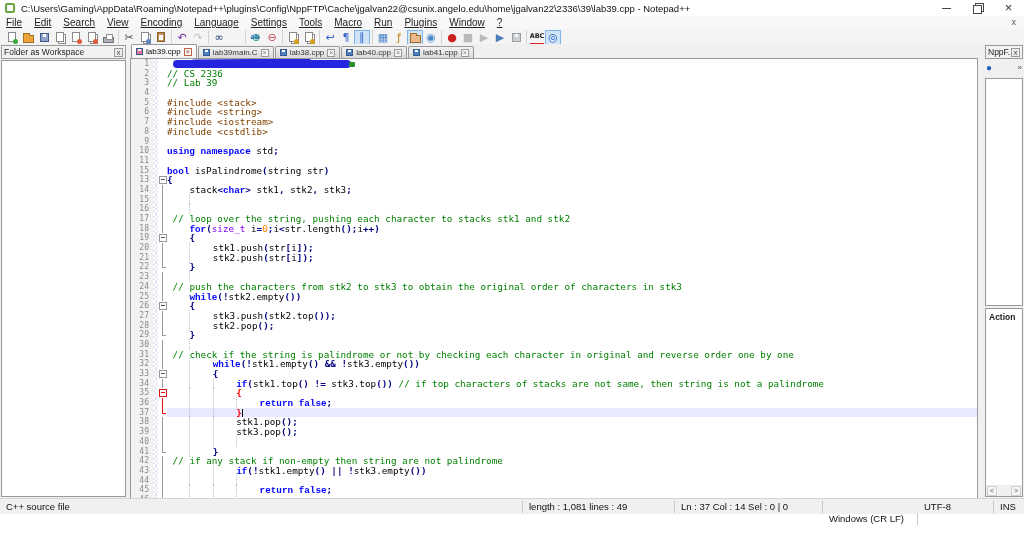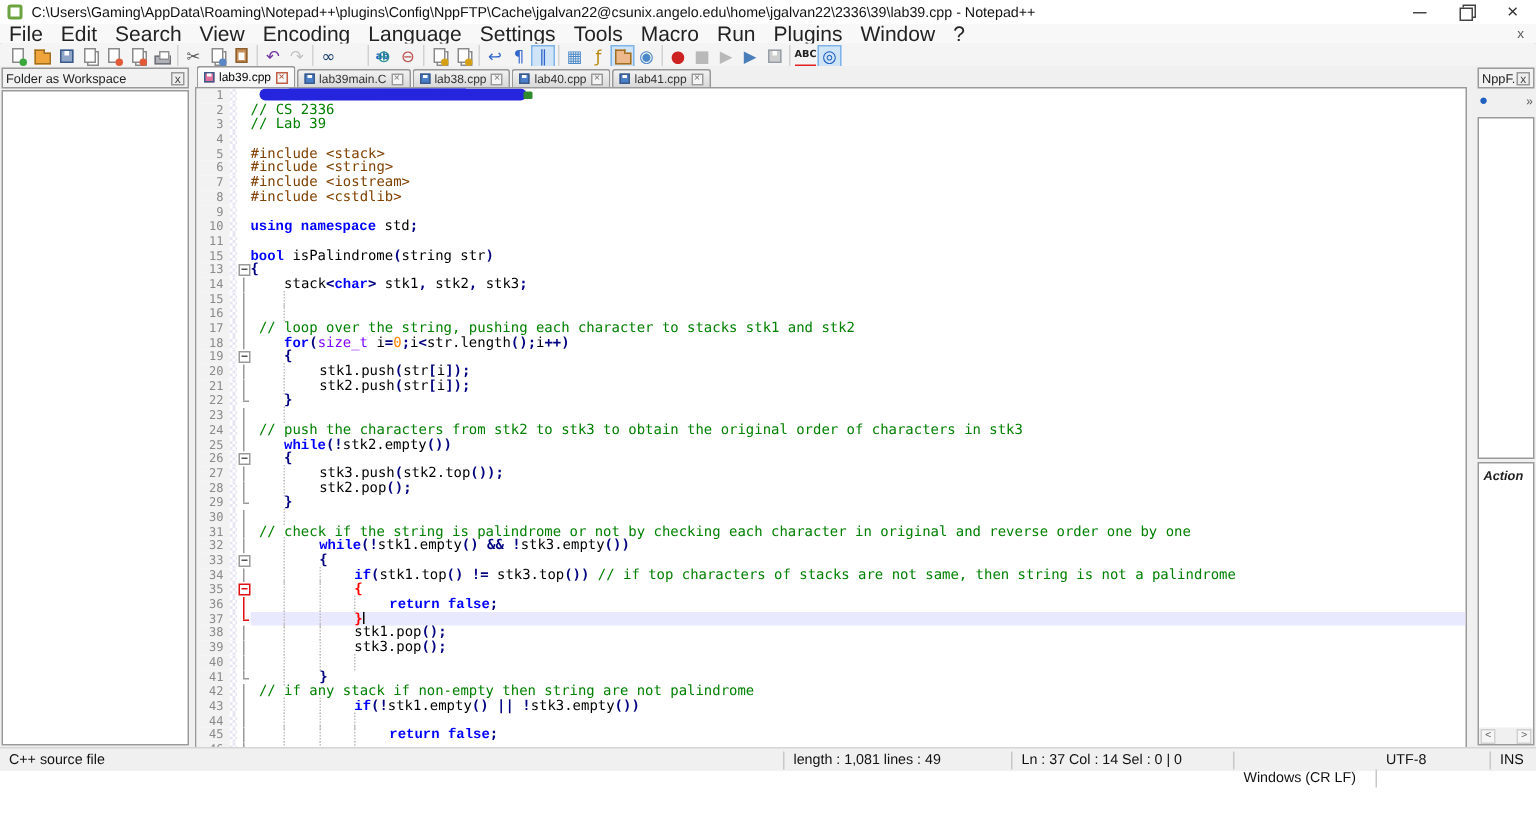--- a/index.html
+++ b/index.html
@@ -12,21 +12,21 @@
   .win-title { font-size:9.5px; color:#111; margin-left:6px; white-space:nowrap; overflow:hidden; flex:1; }
   .win-controls { display:flex; flex:none; }
   .wc { width:31px; height:16px; display:flex; align-items:center; justify-content:center; position:relative; }
   .wc-min::after { content:""; width:9px; height:1px; background:#444; }
   .wc-max::before { content:""; position:absolute; width:7px; height:7px; border:1px solid #444; left:13px; top:3px; background:#fff; }
   .wc-max::after { content:""; position:absolute; width:7px; height:7px; border:1px solid #444; left:11px; top:5px; background:#fff; }
   .wc-close::after { content:"×"; font-size:13px; color:#333; line-height:10px; }
 
   
   .menubar { position:absolute; top:16px; left:0; right:0; height:13px; background:#f8f8f8; display:flex; align-items:center; }
-  .menu-item { font-size:14px; color:#222; padding:0 6px; line-height:13px; }
+  .menu-item { font-size:10px; color:#222; padding:0 6px; line-height:13px;text-decoration:underline; }
   .menubar-x { margin-left:auto; margin-right:8px; font-size:9px; color:#555; line-height:13px; }
 
   
   .toolbar { position:absolute; top:29px; left:0; right:0; height:16px; background:#f4f4f4; display:flex; align-items:center; padding-left:2px; }
   .tb-group { display:flex; align-items:center; padding:0 2px; border-right:1px solid #d2d2d2; height:15px; }
   .tb-group:last-child { border-right:none; }
   .tb-btn { width:16px; height:15px; display:flex; align-items:center; justify-content:center; position:relative; border:1px solid transparent; }
   .tb-btn.pressed { background:#cfe4f7; border-color:#7eb4ea; }
   .tb-btn.disabled { opacity:.55; filter:grayscale(60%); }
   .gl { font-size:11px; line-height:13px; font-family:"DejaVu Sans",sans-serif; }
@@ -55,21 +55,21 @@
   .panel-header { height:14px; margin:1px 1px 0 1px; border:1px solid #9a9a9a; background:#f2f2f2; display:flex; align-items:center; padding:0 2px; }
   .panel-title { font-size:8.5px; color:#222; flex:1; white-space:nowrap; overflow:hidden; }
   .panel-x { font-size:8px; color:#444; border:1px solid #999; background:#eee; width:9px; height:9px; line-height:7px; text-align:center; flex:none; }
   .panel-body { flex:1; margin:1px; border:1px solid #9a9a9a; background:#fff; }
 
   
   .ftp-toolbar { height:17px; display:flex; align-items:center; padding:0 2px; gap:3px; }
   .ftp-connect { font-size:10px; color:#2060c0; }
   .ftp-more { font-size:8px; color:#555; margin-left:auto; }
   .ftp-tree { height:228px; margin:2px 1px 0 1px; border:1px solid #9a9a9a; background:#fff; }
-  .ftp-action-box { flex:1; margin:2px 1px 1px 1px; border:1px solid #9a9a9a; background:#fff; display:flex; flex-direction:column;font-style:italic; }
+  .ftp-action-box { flex:1; margin:2px 1px 1px 1px; border:1px solid #9a9a9a; background:#fff; display:flex; flex-direction:column; }
   .ftp-action-label { font-size:8.5px; font-weight:bold; color:#222; padding:3px 3px; }
   .ftp-hscroll { margin-top:auto; height:11px; background:#f0f0f0; display:flex; justify-content:space-between; align-items:center; padding:0 1px; }
   .scroll-arrow { font-size:7px; color:#555; width:10px; text-align:center; background:#f5f5f5; border:1px solid #d0d0d0; line-height:8px; }
 
   
   .center { flex:1; display:flex; flex-direction:column; min-width:0; }
   .tabbar { height:14px; display:flex; align-items:flex-end; background:#f0f0f0; padding-left:1px; }
   .tab { display:flex; align-items:center; gap:3px; padding:0 4px; height:12px; border:1px solid #989898; border-bottom:none; border-radius:2px 2px 0 0; background:linear-gradient(#f2f2f2,#d9d9d9); margin-right:1px; flex:none; }
   .tab.active { height:14px; background:linear-gradient(#fdfdfd,#f3f3f3); }
   .tab-label { font-size:8px; color:#333; white-space:nowrap; }

